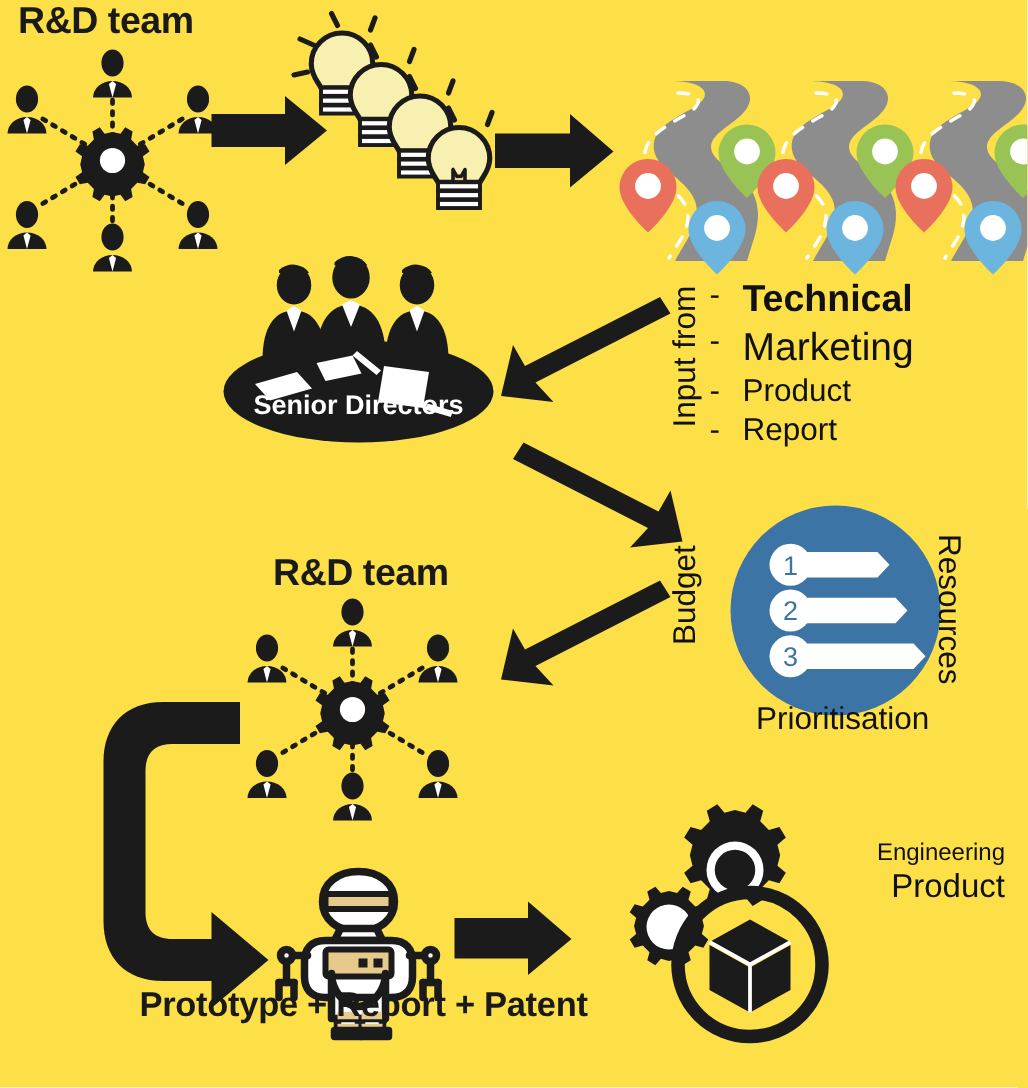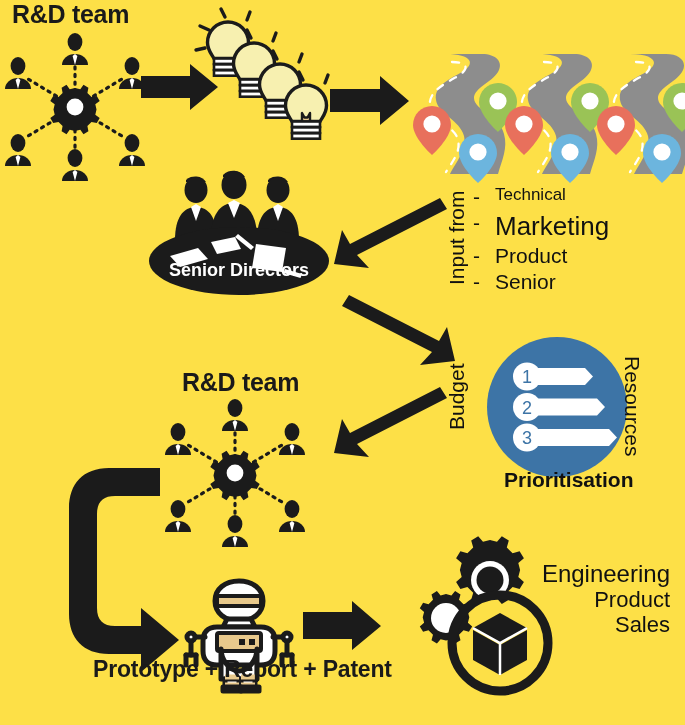--- a/index.html
+++ b/index.html
@@ -179,33 +179,33 @@
           <use href="#pinblue" x="256" y="84"></use>
         </g>
     </svg>
   </div>
 
   <div class="abs" style="left:446px;top:185px;display:flex;align-items:flex-start;">
     <div class="vert-up plain no-sel" style="font-size:21px;height:100px;line-height:1;margin-right:6px;">Input from</div>
     <div style="display:flex;flex-direction:column;gap:2px;">
       <div style="display:flex;gap:14px;">
         <span class="plain no-sel" style="font-size:21px;width:8px;">-</span>
-        <span class="plain no-sel" style="font-size:17px;">Technical</span>
+        <span class="plain no-sel" style="font-size:25px;font-weight:bold;">Technical</span>
       </div>
       <div style="display:flex;gap:14px;">
         <span class="plain no-sel" style="font-size:21px;width:8px;">-</span>
         <span class="plain no-sel" style="font-size:26px;">Marketing</span>
       </div>
       <div style="display:flex;gap:14px;">
         <span class="plain no-sel" style="font-size:21px;width:8px;">-</span>
         <span class="plain no-sel" style="font-size:21px;">Product</span>
       </div>
       <div style="display:flex;gap:14px;">
         <span class="plain no-sel" style="font-size:21px;width:8px;">-</span>
-        <span class="plain no-sel" style="font-size:21px;">Senior</span>
+        <span class="plain no-sel" style="font-size:21px;">Report</span>
       </div>
     </div>
   </div>
 
   <div class="abs" style="left:333px;top:200px;">
     <svg width="115" height="72" viewBox="0 0 115 72">
       <path d="M112 3 L100 26 L84 18 L81 46 L79 66 L56 58 L41 68 L6 68 L0 45 L24 41 L46 36 L40 21 L66 15 Z" fill="none"></path>
       <path d="M114 9 L24 55 L36 68 L1 64 L9 30 L17 44 L107 -2 Z" fill="#1b1b1b"></path>
     </svg>
   </div>
@@ -272,21 +272,21 @@
           <text x="82" y="109" text-anchor="middle" fill="#3d74a6" font-family="Liberation Sans, sans-serif" font-size="18">3</text>
         </g>
       </g>
     </svg>
   </div>
 
   <div class="abs vert-up plain no-sel" style="left:446px;top:356px;font-size:21px;height:74px;line-height:1;">Budget</div>
 
   <div class="abs vert-down plain no-sel" style="left:622px;top:356px;font-size:21px;height:104px;line-height:1;">Resources</div>
 
-  <div class="abs plain no-sel" style="left:504px;top:468px;font-size:21px;font-weight:bold;">Prioritisation</div>
+  <div class="abs plain no-sel" style="left:504px;top:468px;font-size:21px;">Prioritisation</div>
 
   <div class="abs" style="left:333px;top:392px;">
     <svg width="115" height="68" viewBox="0 0 115 68">
       <path d="M114 6 L24 52 L36 65 L1 61 L9 27 L17 41 L107 -5 Z" fill="#1b1b1b"></path>
     </svg>
   </div>
 
   <div class="abs lbl no-sel" style="left:182px;top:368px;font-size:25px;letter-spacing:-0.3px;">R&amp;D team</div>
 
   <div class="abs" style="left:160px;top:394px;">
@@ -419,18 +419,17 @@
         </g>
         <g stroke="#ffffff" stroke-width="2.5" fill="none">
           <path d="M61 98 L88 113 L115 98"></path>
             <path d="M88 113 L88 145"></path>
         </g>
       </g>
     </svg>
   </div>
 
   <div class="abs no-sel" style="left:478px;top:560px;width:192px;text-align:right;line-height:1.14;">
-    <div class="plain" style="font-size:24px;">Engineering</div>
+    <div class="plain" style="font-size:16px;">Engineering</div>
     <div class="plain" style="font-size:22px;">Product</div>
-    <div class="plain" style="font-size:22px;">Sales</div>
   </div>
 
 </div>
 
 </body></html>

